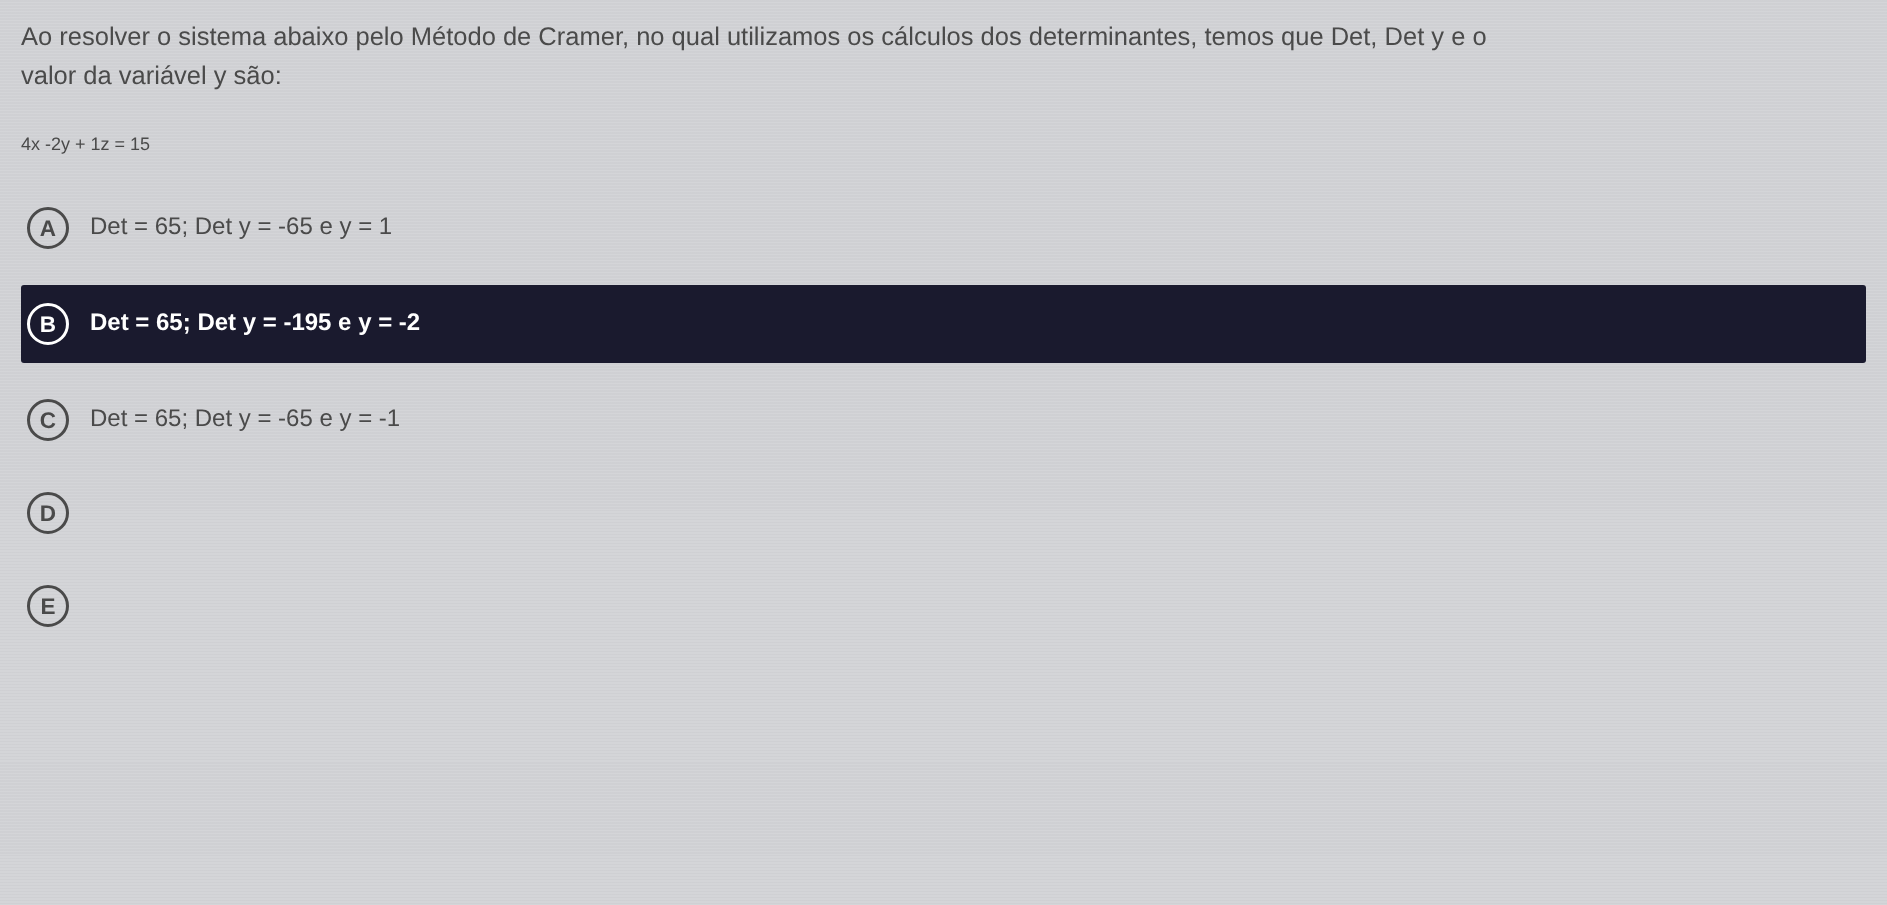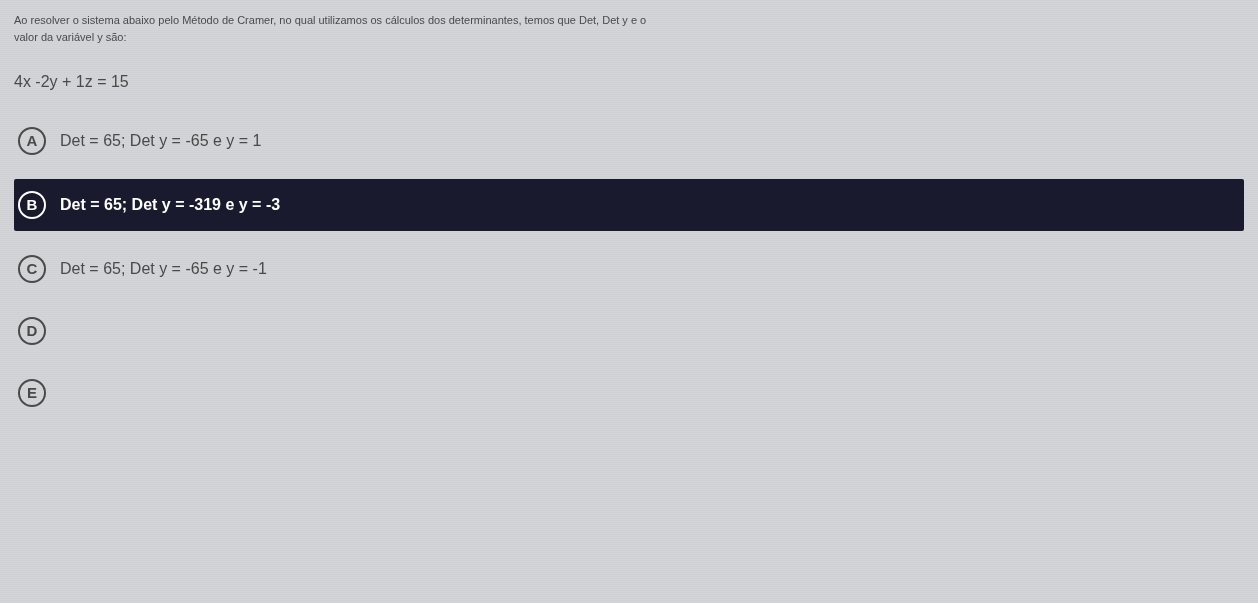--- a/index.html
+++ b/index.html
@@ -10,27 +10,27 @@
     body {
       font-family: Arial, Helvetica, sans-serif;
       background: #d4d5d8;
       background-image: repeating-linear-gradient(0deg, rgba(180,180,185,0.15) 0px, rgba(180,180,185,0.15) 1px, transparent 1px, transparent 2px);
       width: 1258px;
       min-height: 603px;
       padding: 12px 14px;
       color: #4a4a4a;
     }
     .question-text {
-      font-size: 11px;
+      font-size: 17px;
       line-height: 1.5;
       color: #4a4a4a;
       margin-bottom: 24px;
     }
     .equations {
-      font-size: 16px;
+      font-size: 12px;
       line-height: 1.6;
       color: #4a4a4a;
       margin-bottom: 22px;
     }
     .equations div {
       margin-bottom: 2px;
     }
     .options {
       display: flex;
       flex-direction: column;
@@ -86,21 +86,21 @@
 
 <div class="options">
 
   <div class="option">
     <span class="option-letter">A</span>
     <span class="option-text">Det = 65; Det y = -65 e y = 1</span>
   </div>
 
   <div class="option selected">
     <span class="option-letter">B</span>
-    <span class="option-text">Det = 65; Det y = -319 e y = -3</span>
+    <span class="option-text">Det = 65; Det y = -195 e y = -2</span>
   </div>
 
   <div class="option">
     <span class="option-letter">C</span>
     <span class="option-text">Det = 65; Det y = -65 e y = -1</span>
   </div>
 
   <div class="option">
     <span class="option-letter">D</span>
   </div>

